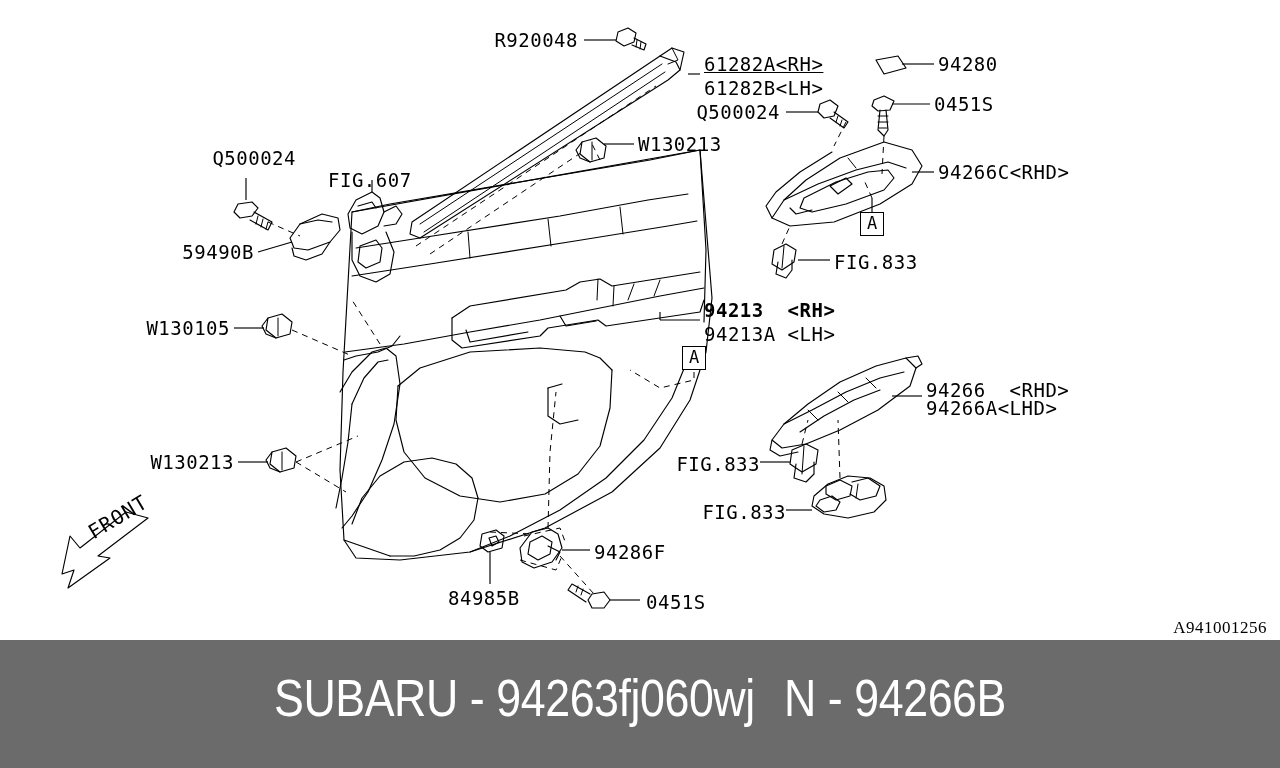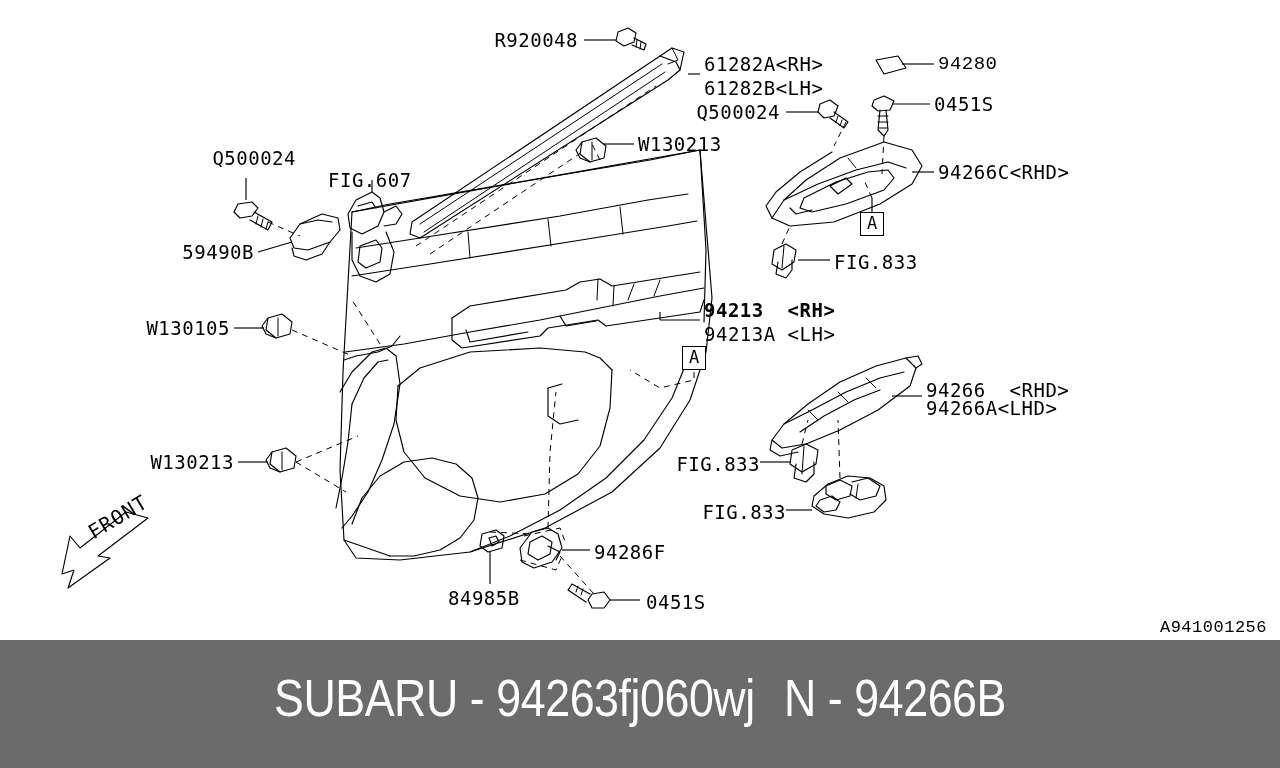--- a/index.html
+++ b/index.html
@@ -75,21 +75,21 @@
     letter-spacing: 1px;
     color: #000;
     transform: rotate(-31deg);
     transform-origin: left bottom;
     white-space: pre;
   }
   #drawing-code {
     position: absolute;
     right: 13px;
     top: 618px;
-    font-family: Liberation Mono, monospace;
+    font-family: Liberation Serif, serif;
     font-size: 17px;
     letter-spacing: 0.5px;
     color: #000;
     white-space: pre;
   }
   #footer-bar {
     position: absolute;
     left: 0;
     top: 640px;
     width: 1280px;
@@ -374,26 +374,26 @@
       </g>
 
       <g>
         <path class="ln" d="M 148 518 L 98 556 L 110 558 L 68 588 L 74 570 L 62 574 L 70 536 L 80 548 L 126 512 Z"></path>
       </g>
 
     </svg>
 
     <div class="lbl lbl-r" style="left: 378px; top: 28px; width: 200px;">R920048</div>
 
-    <div class="lbl" style="left: 704px; top: 52px;">61282A&lt;RH&gt;</div>
+    <div class="lbl" style="left: 704px; top: 52px; text-decoration: underline;">61282A&lt;RH&gt;</div>
     <div class="lbl" style="left: 704px; top: 76px;">61282B&lt;LH&gt;</div>
 
     <div class="lbl lbl-r" style="left: 580px; top: 100px; width: 200px;">Q500024</div>
 
-    <div class="lbl" style="left: 938px; top: 52px; font-family: Liberation Mono, monospace;">94280</div>
+    <div class="lbl" style="left: 938px; top: 52px;">94280</div>
     <div class="lbl" style="left: 934px; top: 92px;">0451S</div>
 
     <div class="lbl" style="left: 638px; top: 132px;">W130213</div>
 
     <div class="lbl lbl-r" style="left: 146px; top: 146px; width: 150px;">Q500024</div>
 
     <div class="lbl" style="left: 328px; top: 168px;">FIG.607</div>
 
     <div class="lbl lbl-r" style="left: 118px; top: 240px; width: 136px;">59490B</div>
 

